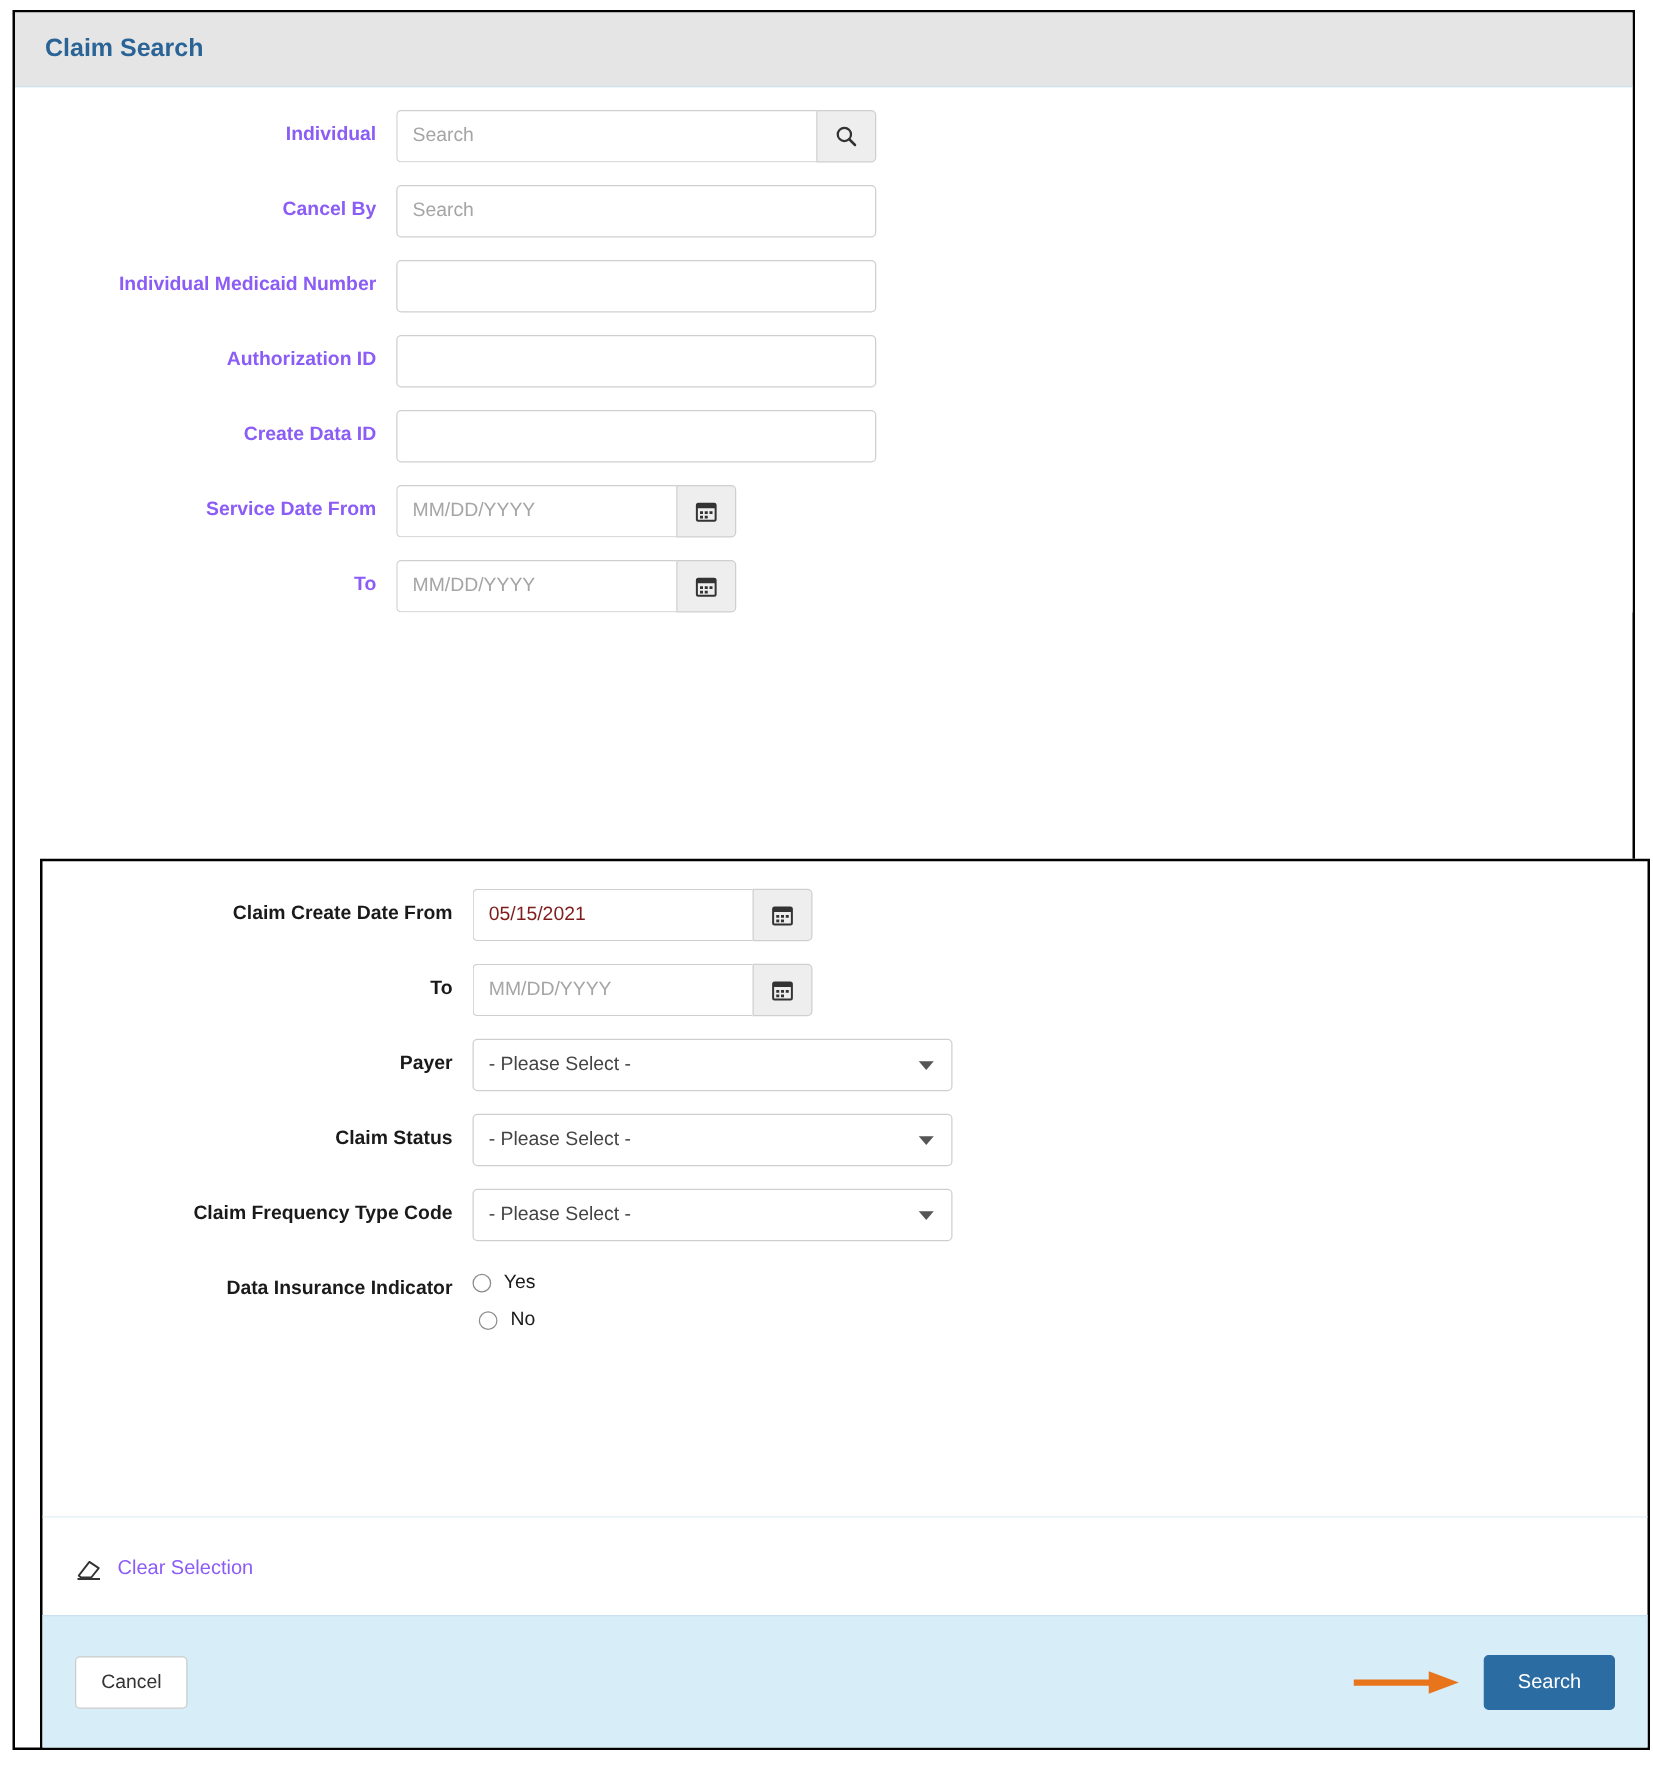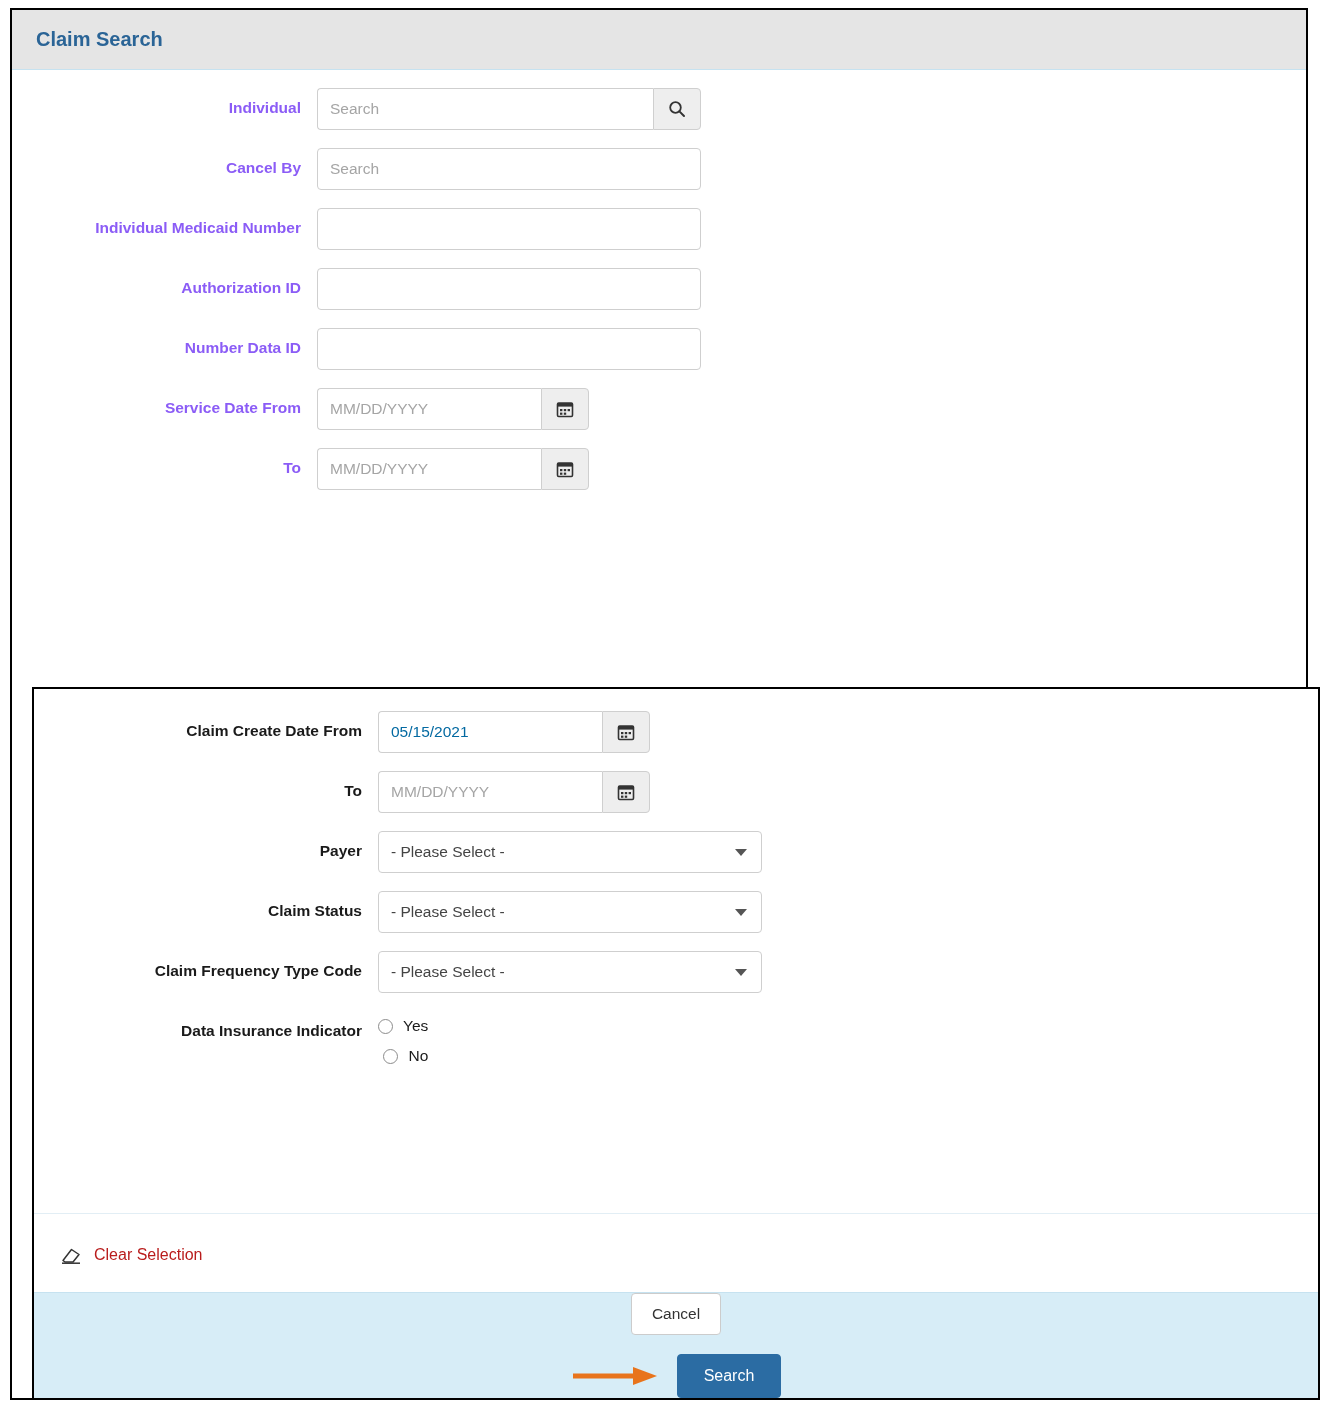--- a/index.html
+++ b/index.html
@@ -106,21 +106,21 @@
   }
   .date-input {
     width: 224px;
     height: 42px;
     border: 1px solid #cfcfcf;
     border-right: none;
     border-top-left-radius: 4px;
     border-bottom-left-radius: 4px;
     padding: 0 12px;
     font-size: 15.5px;
-    color: #0369a1;
+    color: #7f1d1d;
     background: #fff;
     box-sizing: border-box;
     font-family: "Liberation Sans", sans-serif;
     outline: none;
   }
   .date-input::placeholder { color: #a5a5a5; }
 
   svg { display: block; }
 
   
@@ -209,40 +209,39 @@
     border-top: 1px solid #e2eef5;
     display: flex;
     align-items: center;
     padding-left: 26px;
     box-sizing: border-box;
   }
   .clear-link {
     display: flex;
     align-items: center;
     gap: 12px;
-    color: #b91c1c;
+    color: #8b5cf6;
     font-size: 16px;
     cursor: pointer;
   }
 
   
   .footer {
     position: absolute;
     left: 0;
     right: 0;
     bottom: 0;
     height: 106px;
     background: #d7edf7;
     border-top: 1px solid #c6e2f0;
     display: flex;
     align-items: center;
     justify-content: space-between;
     padding: 0 26px;
     box-sizing: border-box;
-    flex-direction: column;
   }
   .btn-cancel {
     background: #ffffff;
     border: 1px solid #cccccc;
     border-radius: 4px;
     padding: 11px 20px;
     font-size: 15.5px;
     color: #333;
     cursor: pointer;
     font-family: "Liberation Sans", sans-serif;
@@ -320,21 +319,21 @@
       <div class="form-row">
         <div class="form-label">Authorization ID</div>
         <div class="form-control-wrap">
           <input class="text-input" type="text" style="">
         </div>
       </div>
 
 
 
       <div class="form-row">
-        <div class="form-label">Number Data ID</div>
+        <div class="form-label">Create Data ID</div>
         <div class="form-control-wrap">
           <input class="text-input" type="text" style="">
         </div>
       </div>
 
       <div class="form-row">
         <div class="form-label">Service Date From</div>
         <div class="form-control-wrap">
           <input class="date-input" type="text" placeholder="MM/DD/YYYY" style="">
           <div class="input-addon">

